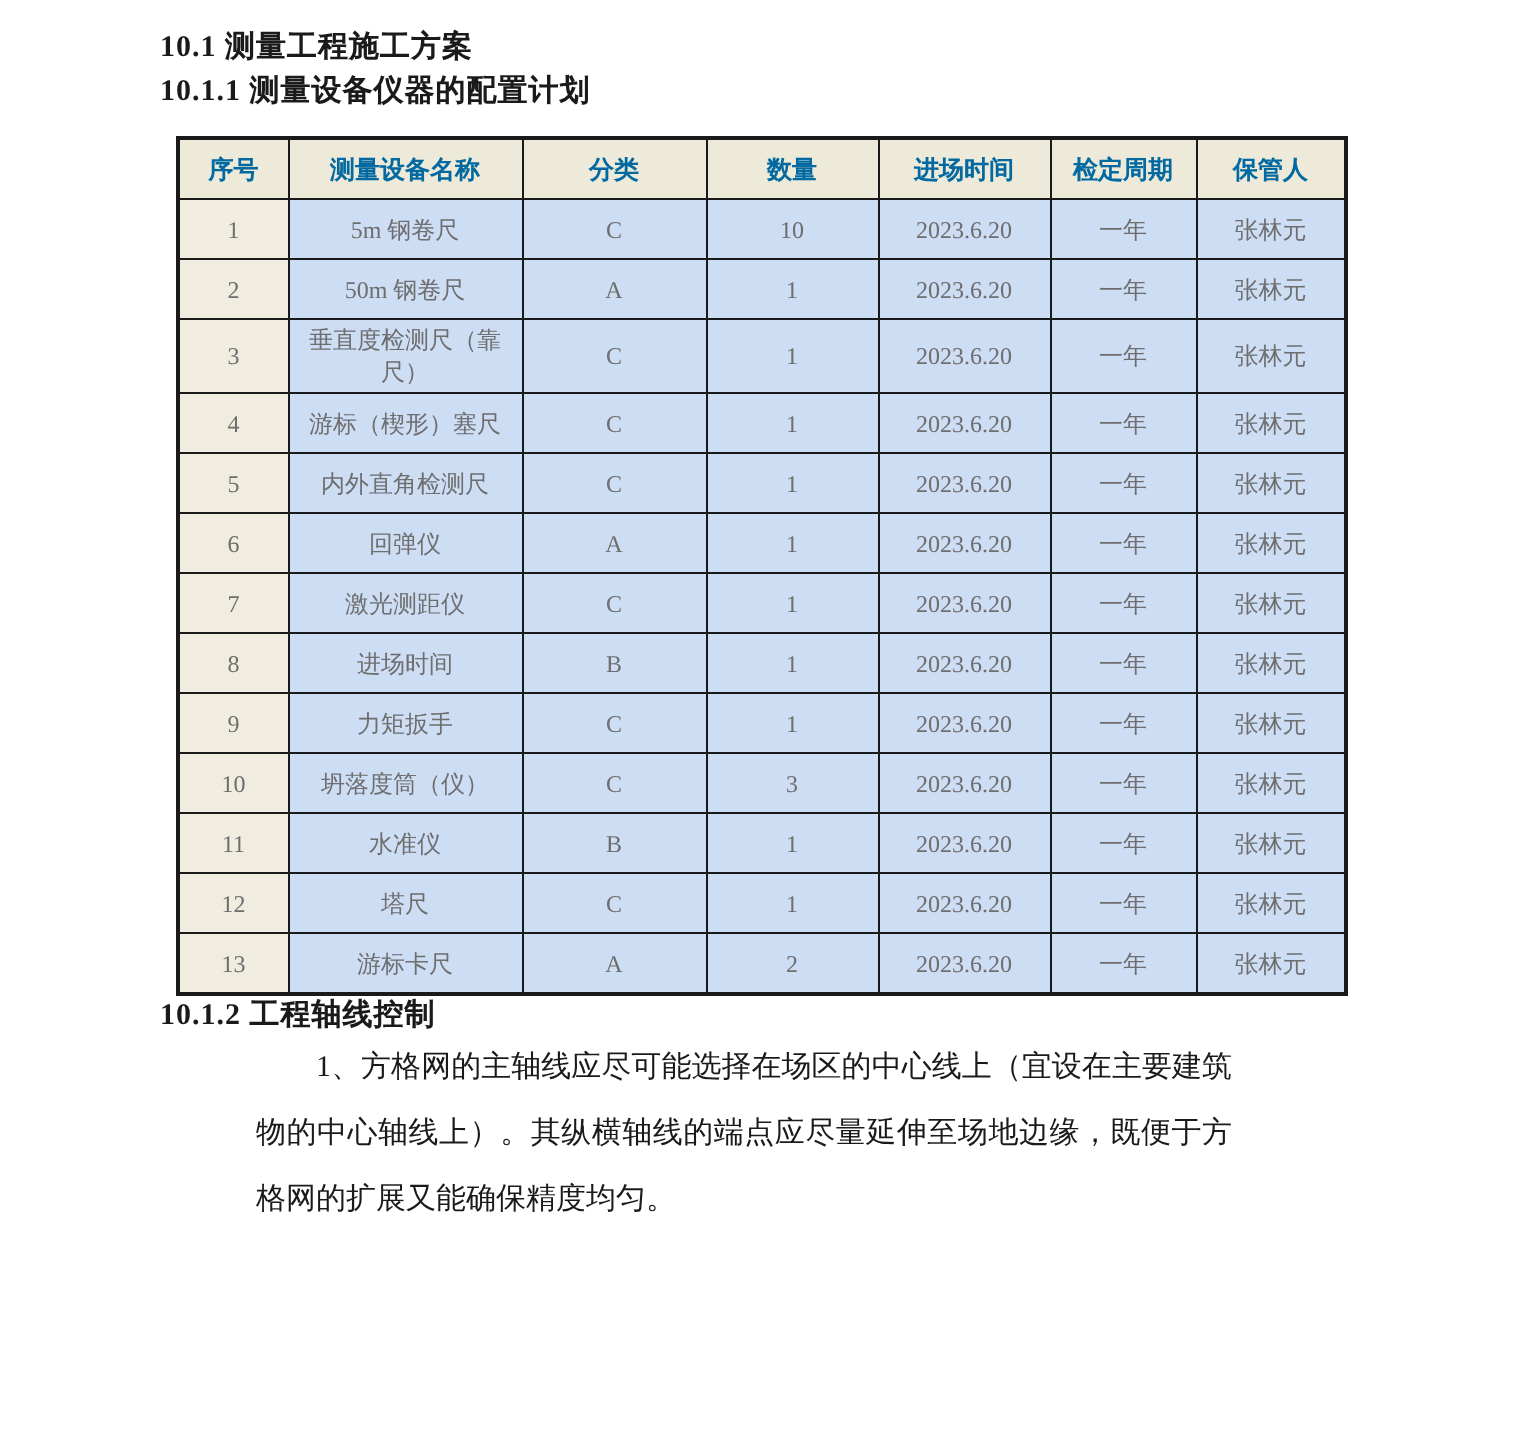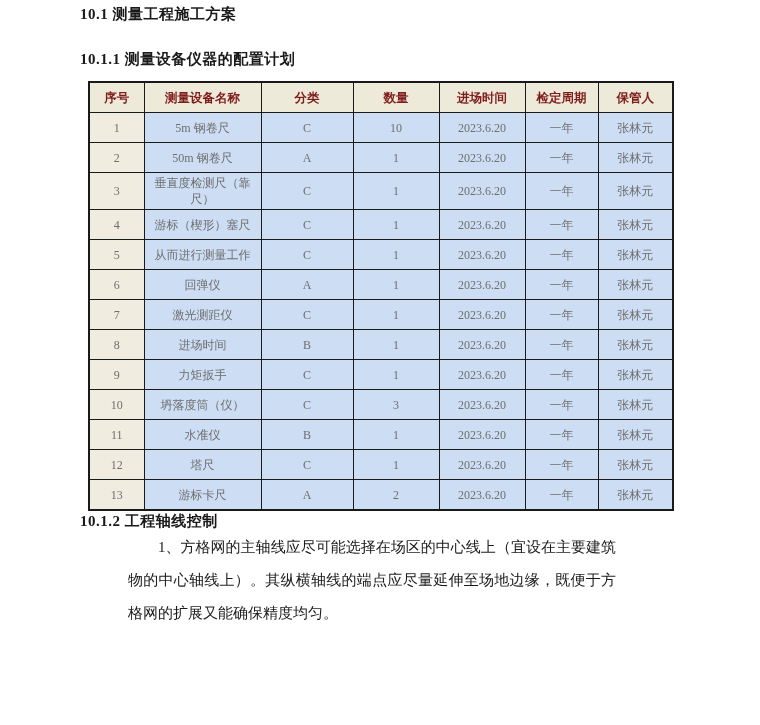--- a/index.html
+++ b/index.html
@@ -11,32 +11,32 @@
     width: 760px;
     height: 725px;
     overflow: hidden;
     font-family: "Liberation Serif", "DejaVu Serif", serif;
     color: #1a1a1a;
   }
   .page {
     box-sizing: border-box;
     width: 696px;
     height: 725px;
-    padding: 2px 80px 0 80px;
+    padding: 12px 80px 0 80px;
   }
   h2.doc-heading {
     font-size: 15px;
     font-weight: bold;
     margin: 0;
     padding: 0;
     line-height: 20px;
     letter-spacing: 0.5px;
   }
   #heading-1 { margin-top: 2px; }
-  #heading-2 { margin-top: 25px; }
+  #heading-2 { margin-top: 2px; }
   #heading-3 { margin-top: 0; }
 
   table.equip {
     border-collapse: collapse;
     table-layout: fixed;
     width: 584px;
     margin: 12px 0 0 8px;
     border: 2px solid #1a1a1a;
   }
   table.equip th, table.equip td {
@@ -44,21 +44,21 @@
     text-align: center;
     vertical-align: middle;
     padding: 2px 3px;
     font-size: 12px;
     line-height: 16px;
     overflow: hidden;
   }
   table.equip th {
     height: 25px;
     font-weight: bold;
-    color: #7f1d1d;
+    color: #0369a1;
     background: var(--header-bg);
     font-size: 12.5px;
   }
   table.equip td {
     height: 25px;
     color: var(--cell-text);
     background: var(--cell-bg);
   }
   table.equip td.index-cell {
     background: var(--index-bg);
@@ -144,21 +144,21 @@
           <td class="index-cell">4</td>
           <td>游标（楔形）塞尺</td>
           <td>C</td>
           <td>1</td>
           <td>2023.6.20</td>
           <td>一年</td>
           <td>张林元</td>
         </tr>
         <tr>
           <td class="index-cell">5</td>
-          <td>从而进行测量工作</td>
+          <td>内外直角检测尺</td>
           <td>C</td>
           <td>1</td>
           <td>2023.6.20</td>
           <td>一年</td>
           <td>张林元</td>
         </tr>
         <tr>
           <td class="index-cell">6</td>
           <td>回弹仪</td>
           <td>A</td>

